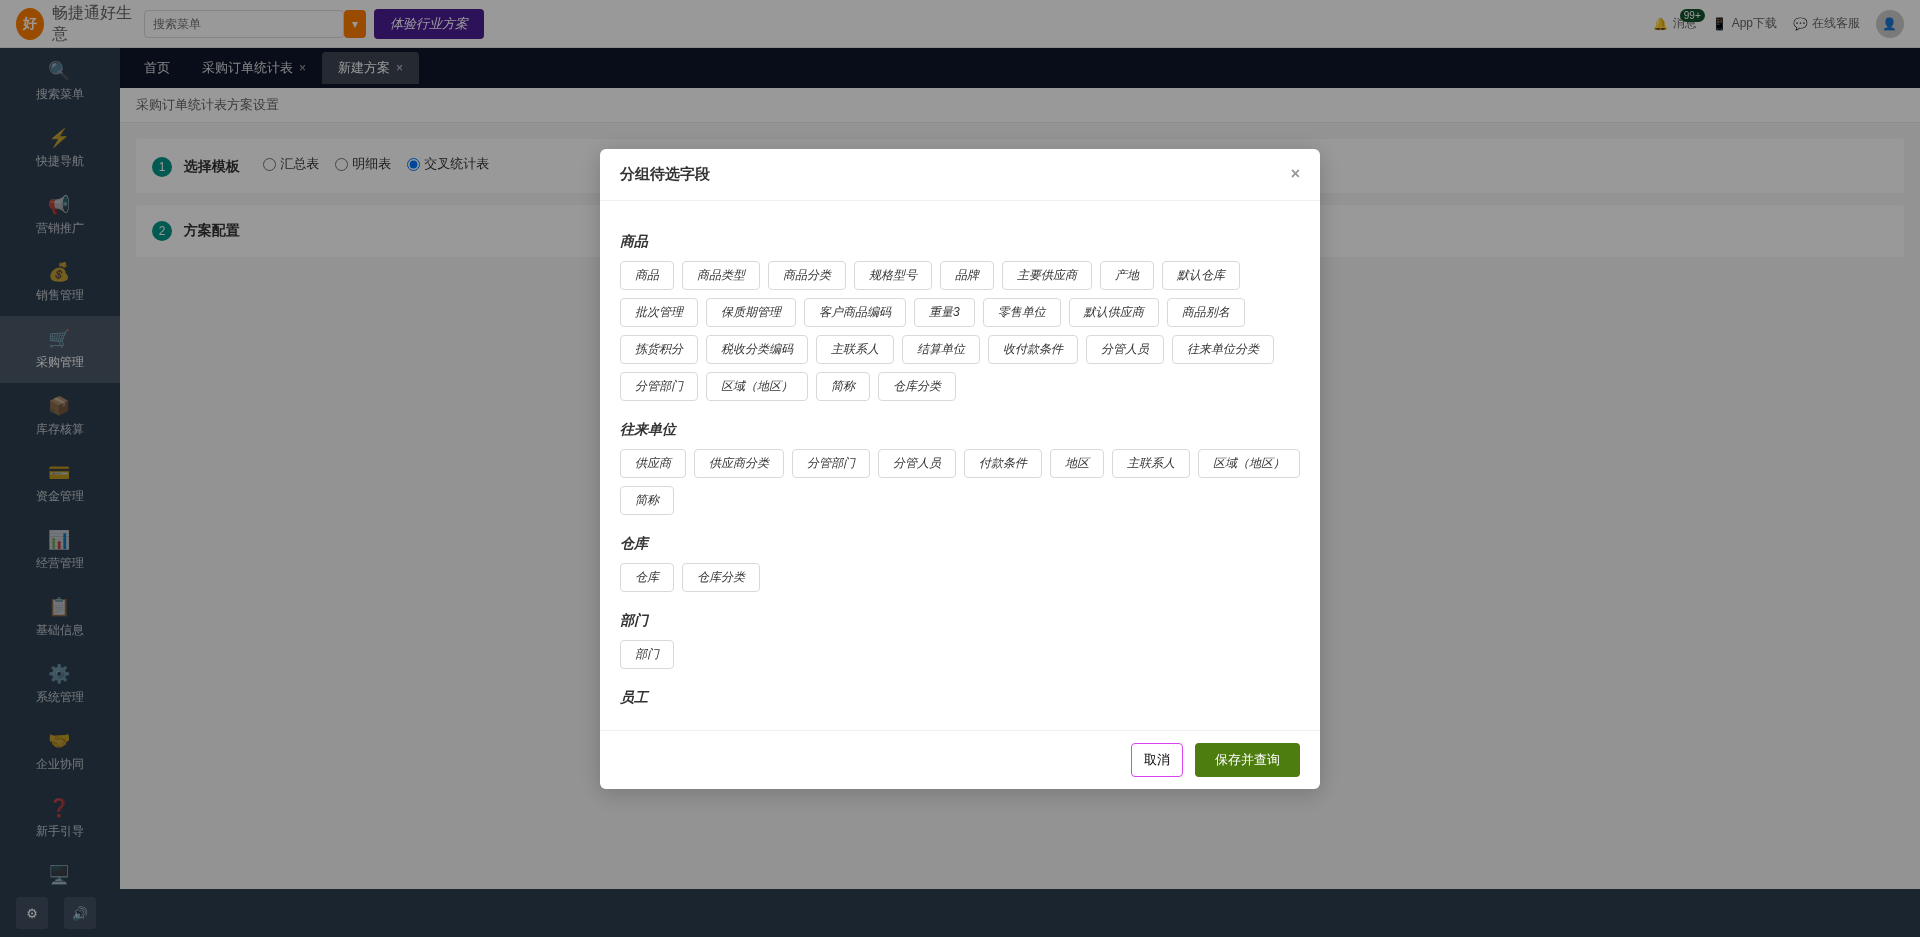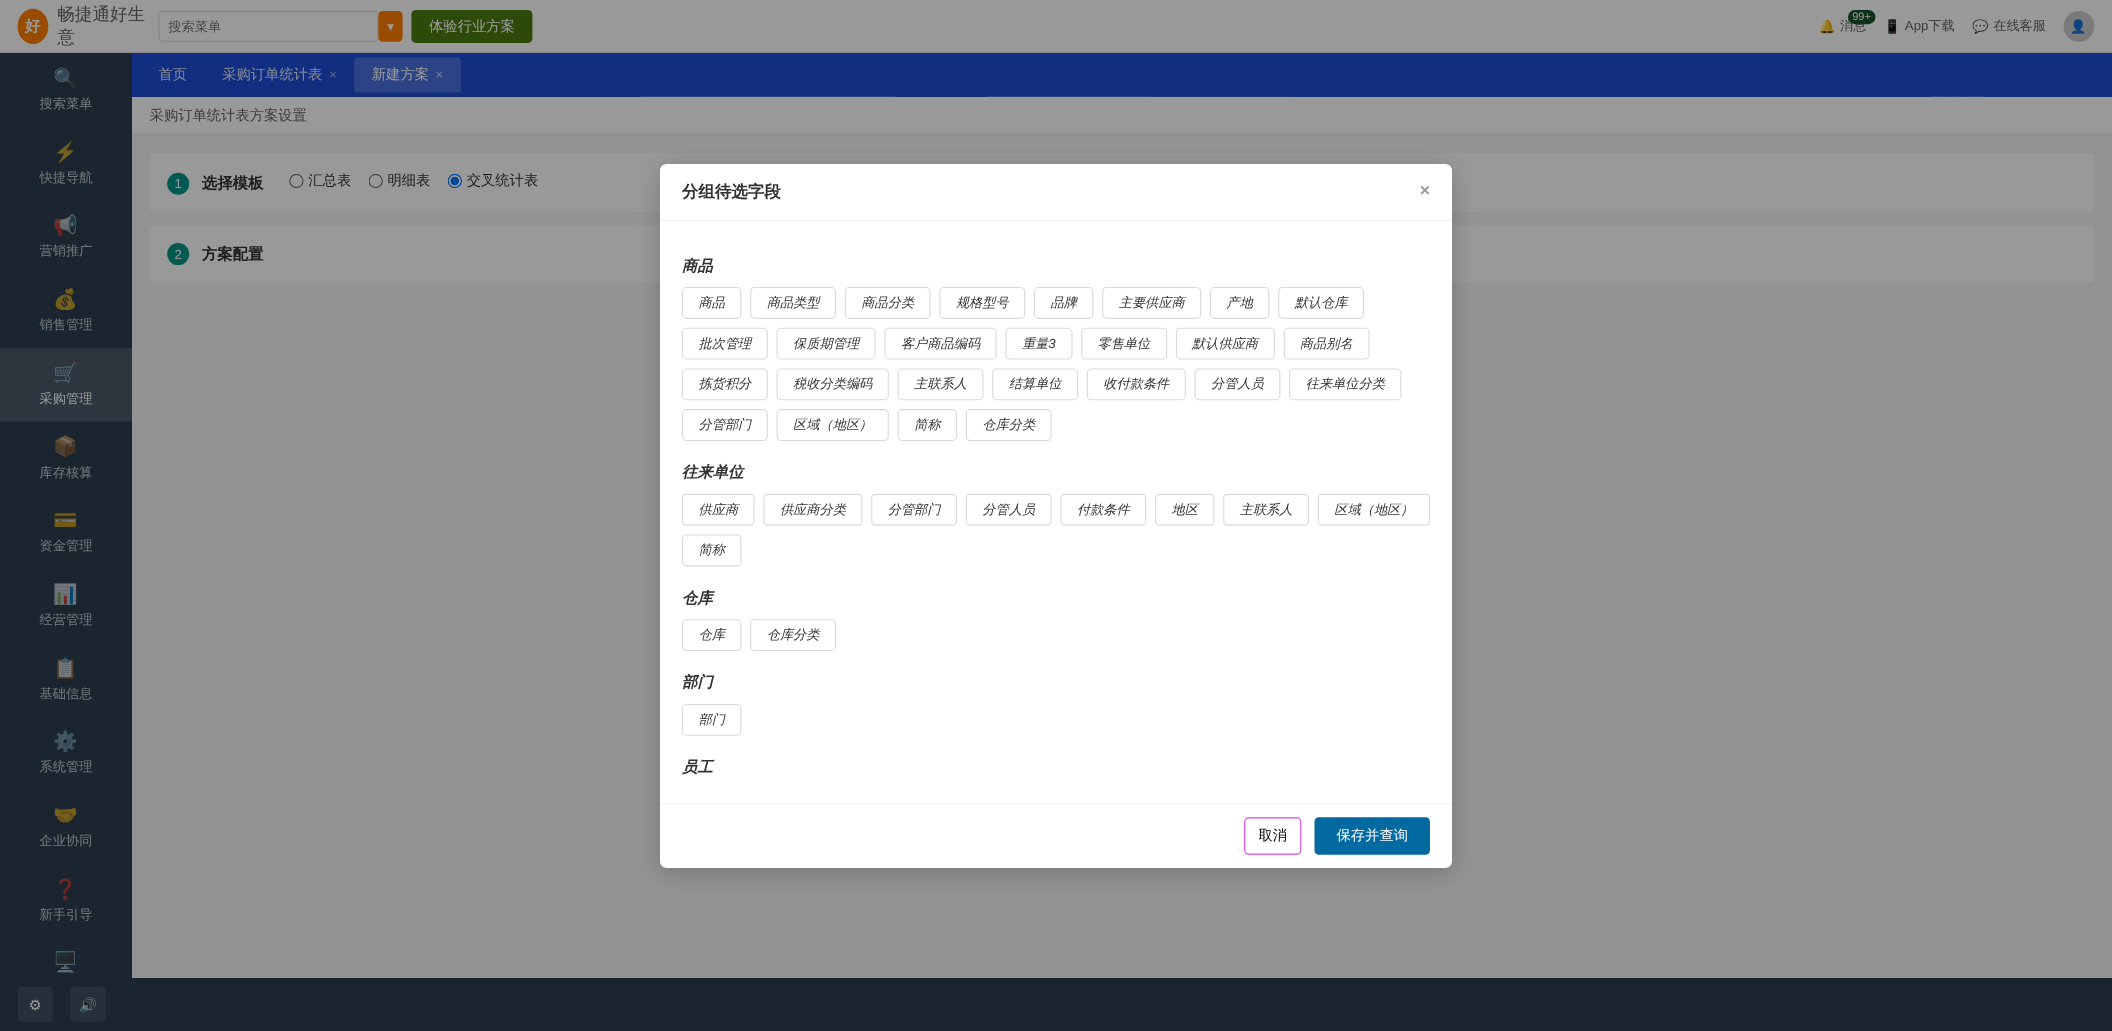--- a/index.html
+++ b/index.html
@@ -58,21 +58,21 @@
     .badge {
       background: #14532d; color: #fff;
       font-size: 10px; border-radius: 8px;
       padding: 1px 4px;
       position: absolute; top: -6px; right: -8px;
     }
 
     
     .nav-tabs {
       height: 40px;
-      background: #1d4ed8;
+      background: #0f172a;
       display: flex;
       align-items: center;
       padding: 0 8px;
       position: fixed;
       top: 48px; left: 120px; right: 0;
       z-index: 99;
     }
     .nav-tab {
       height: 32px;
       display: flex; align-items: center;
@@ -204,21 +204,21 @@
     .btn-cancel {
       padding: 7px 12px;
       border: 1px solid #d946ef;
       border-radius: 4px;
       background: #fff;
       cursor: pointer;
       font-size: 13px;
     }
     .btn-confirm {
       padding: 7px 20px;
-      background: #0369a1;
+      background: #4d7c0f;
       color: #fff;
       border: none;
       border-radius: 4px;
       cursor: pointer;
       font-size: 13px;
     }
 
     
     .field-group {
       margin-bottom: 20px;
@@ -272,27 +272,28 @@
       color: #fff;
       border-radius: 50%;
       font-size: 12px;
       margin-right: 8px;
     }
     .step-title { font-size: 14px; font-weight: 600; }
     .radio-group { display: flex; gap: 16px; align-items: center; }
     .radio-group label { display: flex; align-items: center; gap: 4px; font-size: 13px; cursor: pointer; }
 
     .experience-btn {
-      background: #4d7c0f;
+      background: #4c1d95;
       color: #fff;
       border: none;
       border-radius: 4px;
       padding: 6px 16px;
       cursor: pointer;
       font-size: 13px;
+      font-style: italic;
     }
   </style>
 </head>
 <body>
 
 <div class="top-bar">
   <div class="logo-area">
     <div class="logo-icon">好</div>
     <span class="logo-text">畅捷通好生意</span>
   </div>

